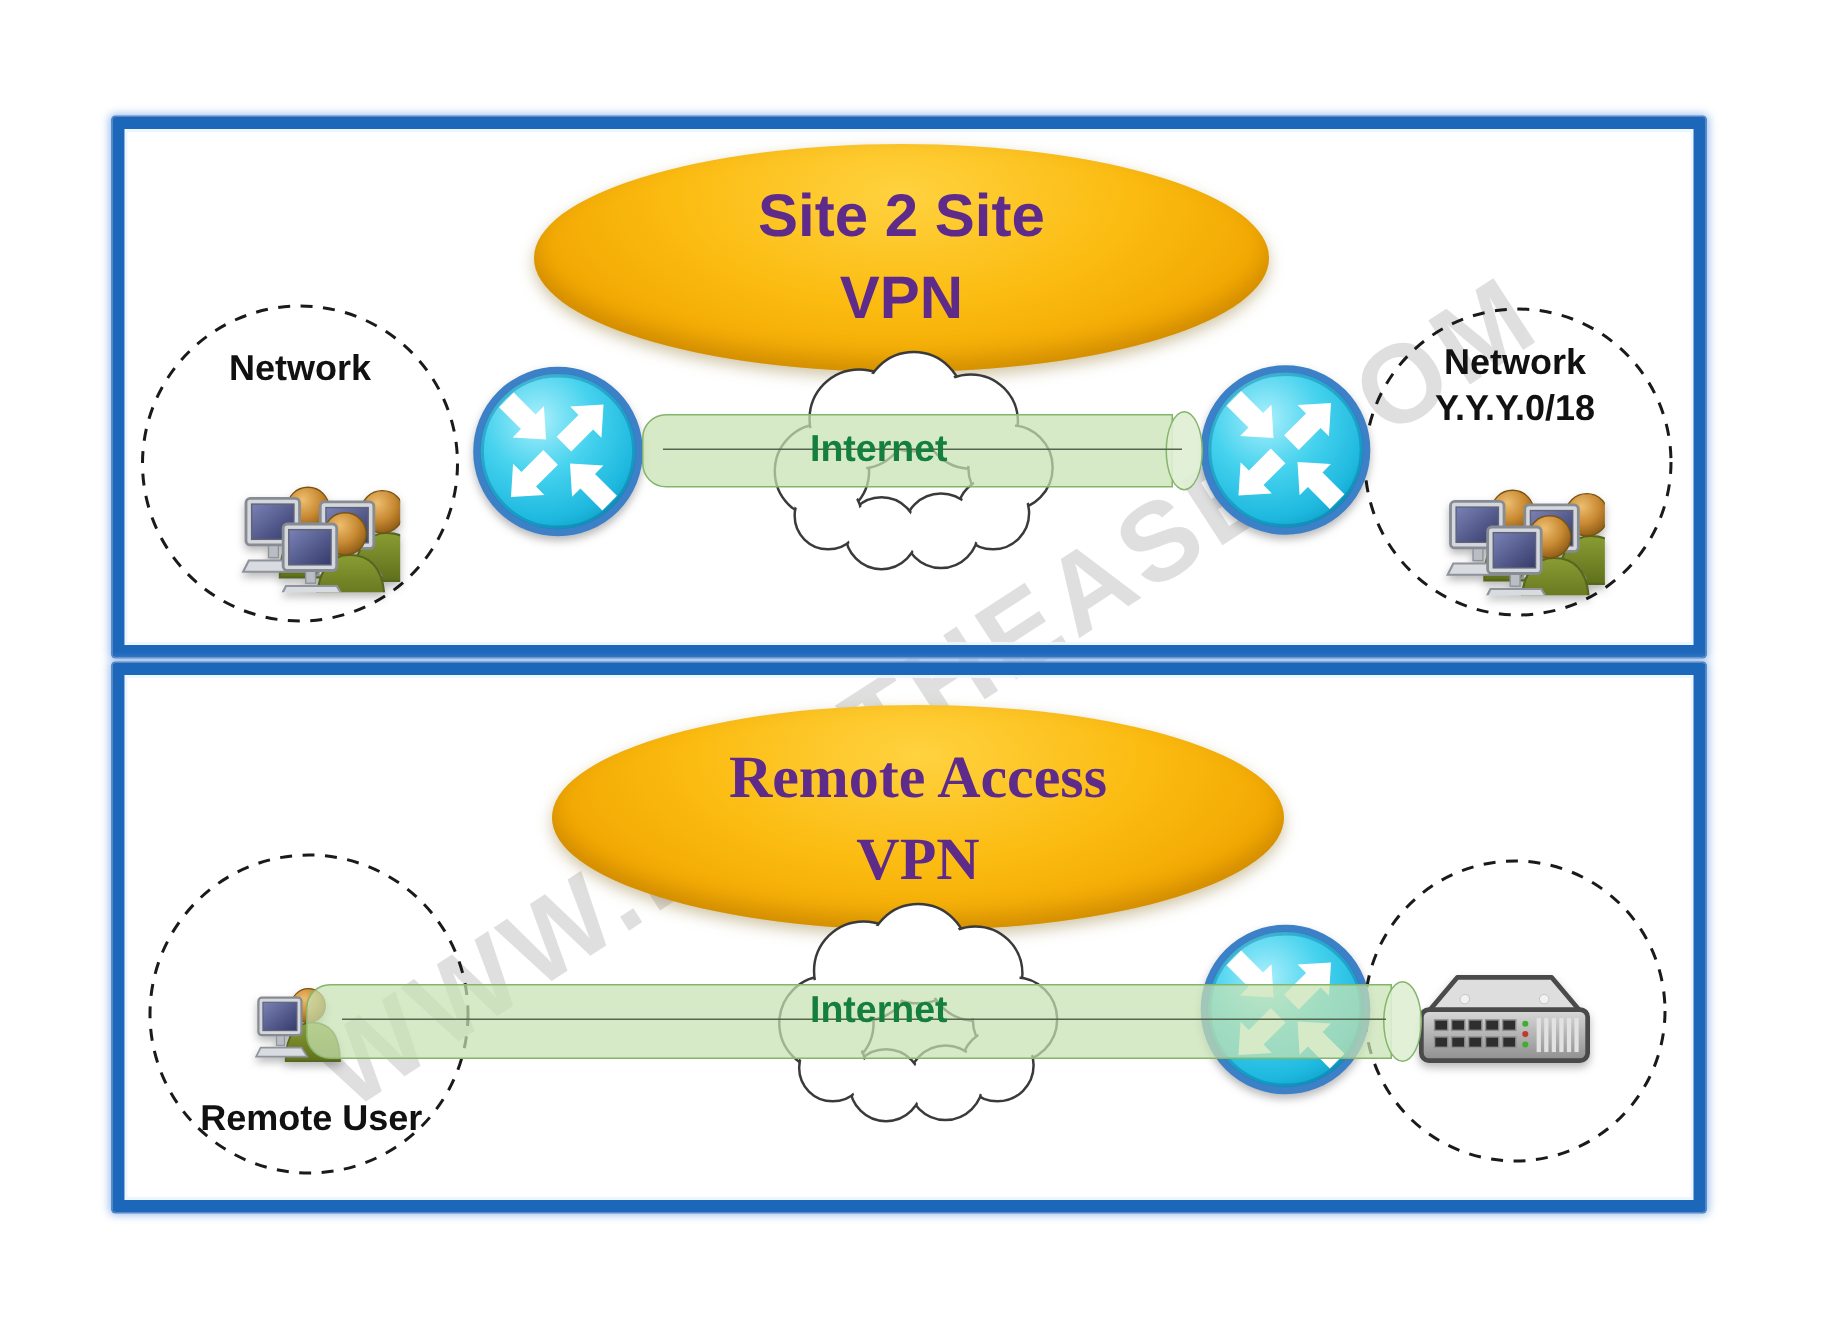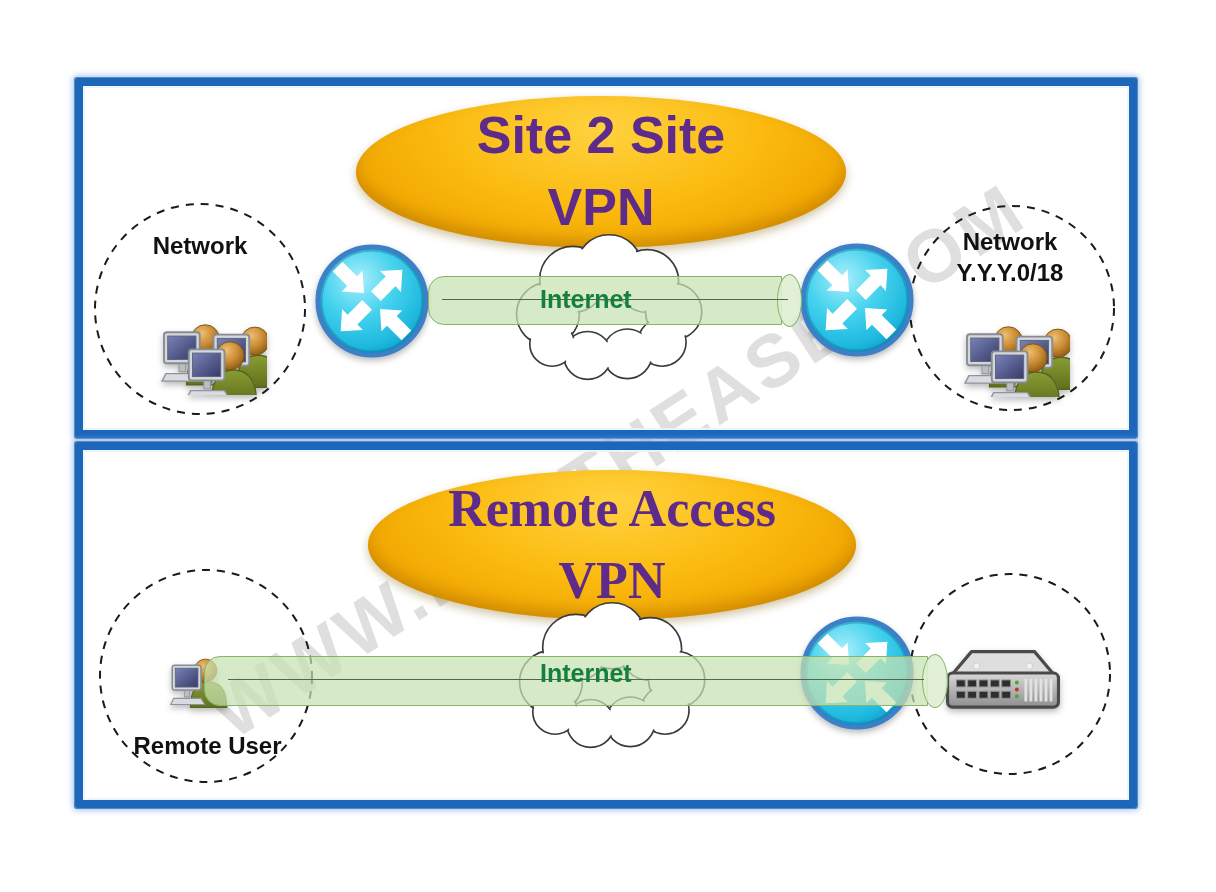--- a/index.html
+++ b/index.html
@@ -25,21 +25,21 @@
     color:#CDCDCD;opacity:0.62;white-space:nowrap;
   }
   
   .title-ellipse{
     position:absolute;border-radius:50%;
     background:radial-gradient(ellipse at 50% 22%, #FFD23F 0%, #FBBB10 45%, #F0A500 78%, #DB9600 100%);
     box-shadow:inset 0 -8px 14px rgba(160,100,0,0.4);
     filter:drop-shadow(0 4px 5px rgba(120,90,0,0.35));
     display:flex;flex-direction:column;align-items:center;justify-content:center;
   }
-  .title-line{font-size:52px;font-weight:bold;color:#5E2B8A;line-height:1.38;text-align:center;}
+  .title-line{font-size:40px;font-weight:bold;color:#5E2B8A;line-height:1.38;text-align:center;}
   
   .dash-svg{position:absolute;overflow:visible;}
   
   .tunnel{
     position:absolute;background:rgba(199,226,177,0.72);
     border:1.5px solid #84B56B;border-radius:16px 0 0 16px;
   }
   .tunnel-cap{
     position:absolute;background:rgba(222,238,210,0.9);
     border:1.5px solid #84B56B;border-radius:50%;

